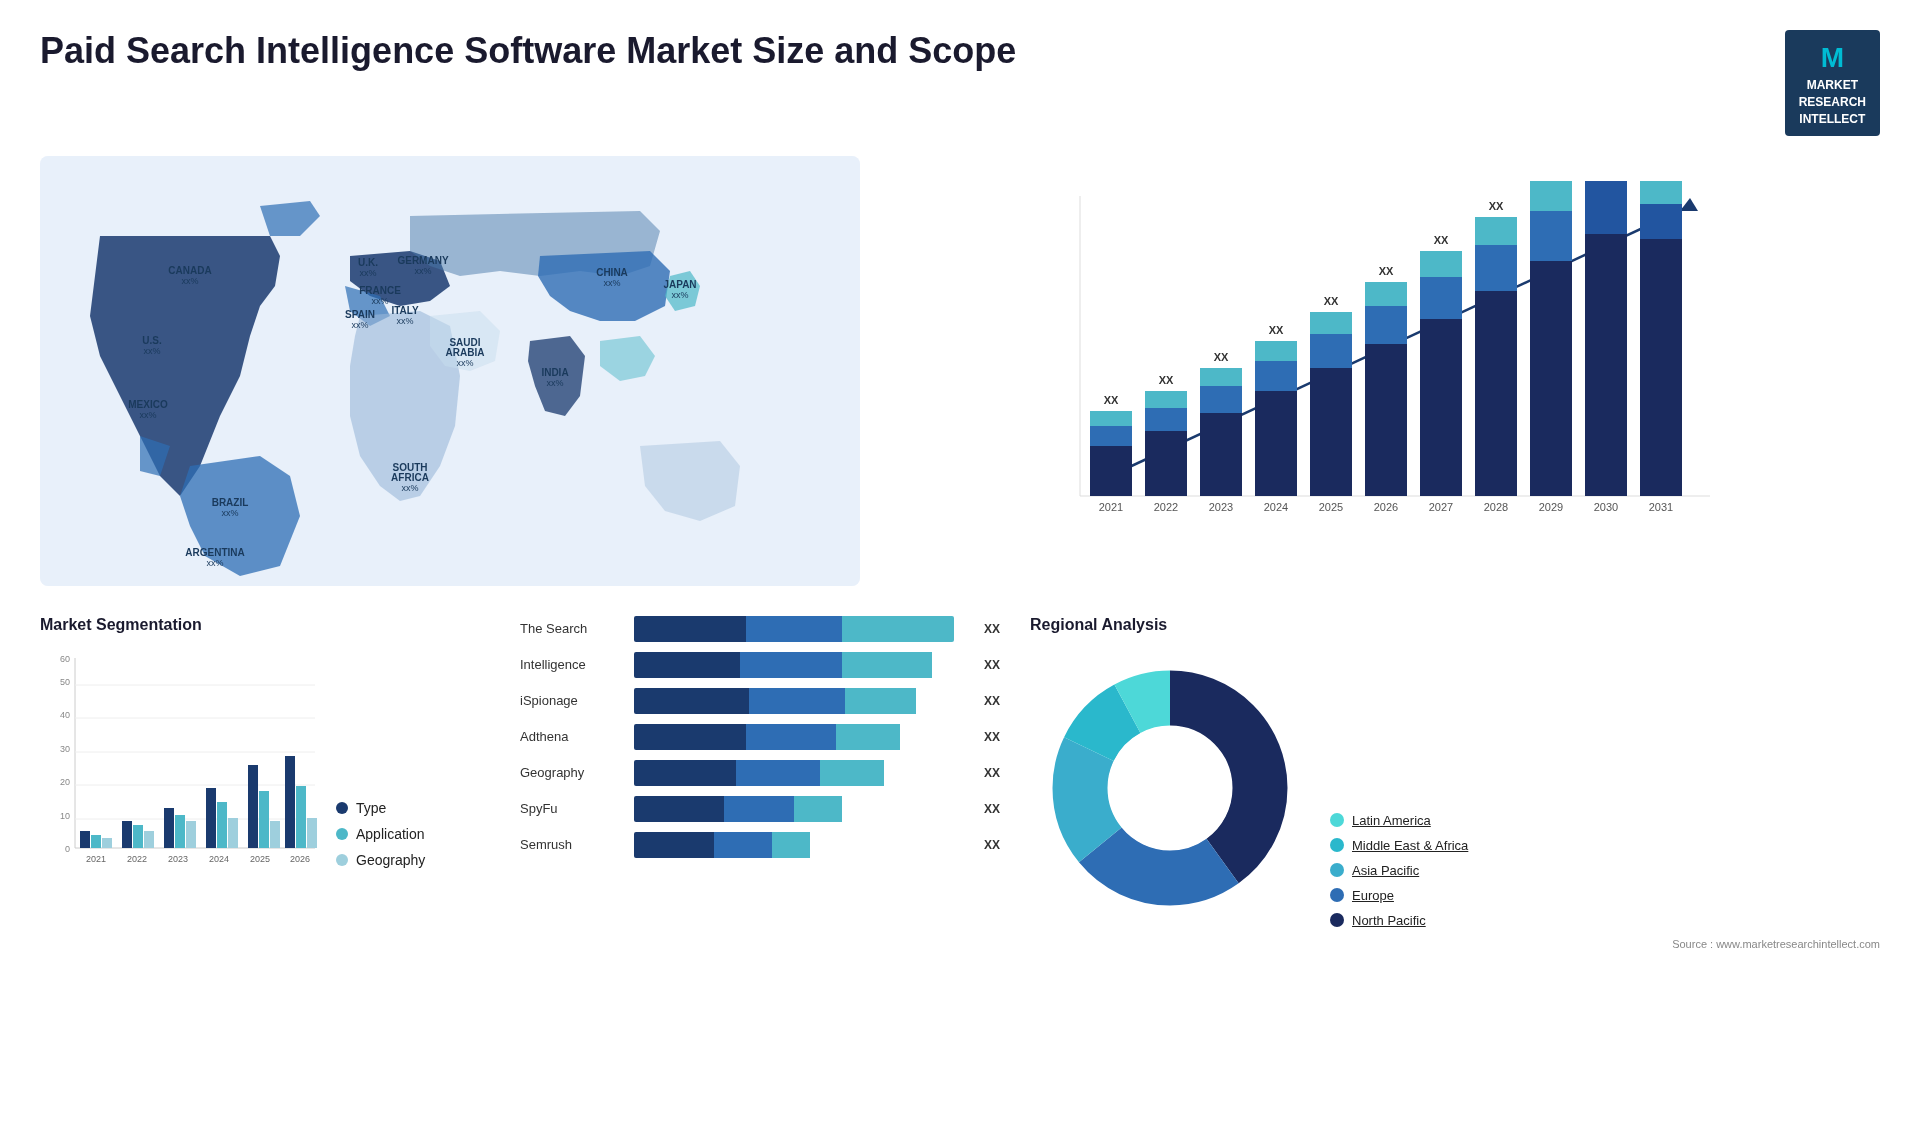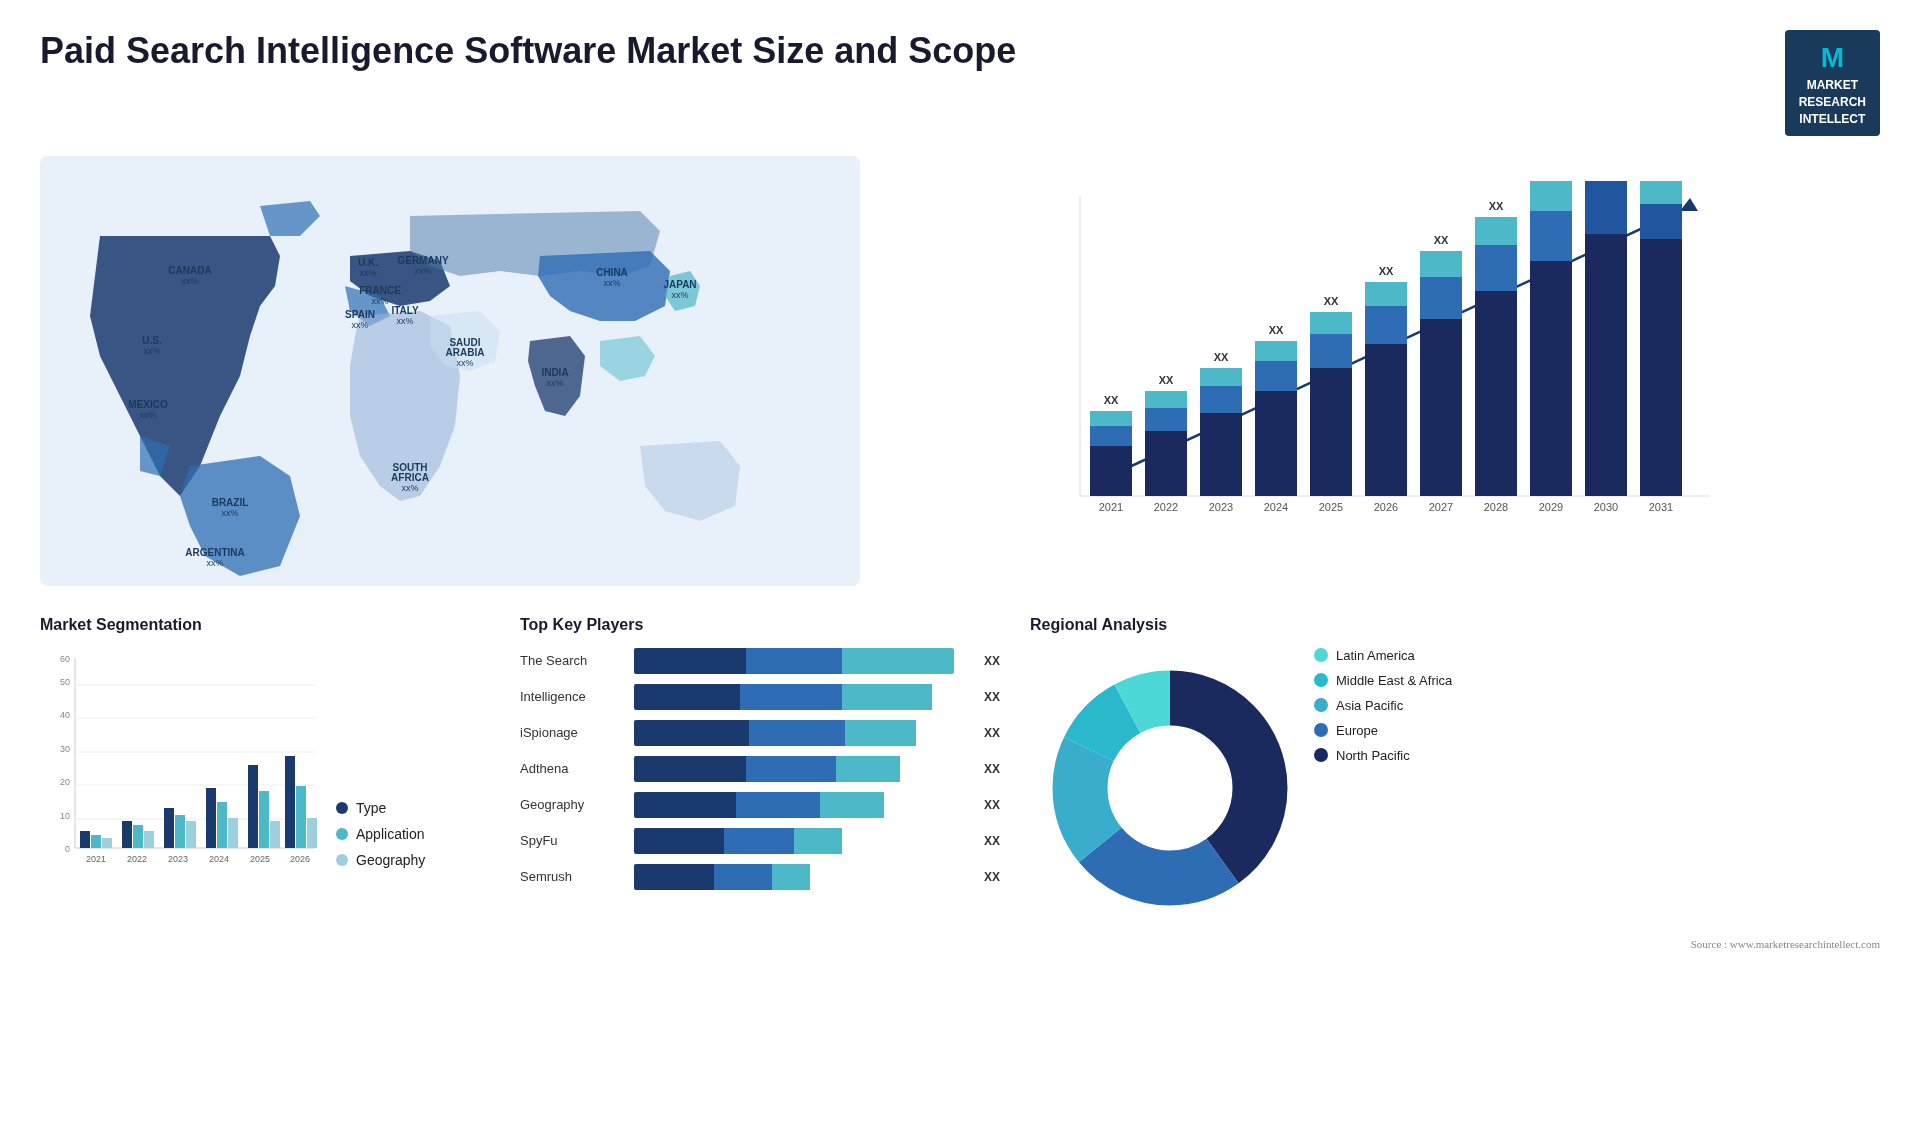--- a/index.html
+++ b/index.html
@@ -161,22 +161,23 @@
       margin-left: 6px;
       align-self: center;
     }
 
     
     .regional-section {
       flex: 1;
     }
     .regional-inner {
       display: flex;
-      gap: 4px;
-      align-items: flex-start;
+      gap: 20px;
+      align-items: flex-end;
+      text-decoration: underline;
     }
     .donut-wrap {
       position: relative;
       width: 280px;
       height: 280px;
       flex-shrink: 0;
     }
     .regional-legend {
       display: flex;
       flex-direction: column;
@@ -193,21 +194,20 @@
       height: 14px;
       border-radius: 50%;
       flex-shrink: 0;
     }
 
     .source-text {
       font-size: 11px;
       color: #888;
       text-align: right;
       margin-top: 10px;
-      font-family: Liberation Serif, serif;
     }
   </style>
 </head>
 <body>
 
 <div class="header">
   <h1 class="page-title">Paid Search Intelligence Software Market Size and Scope</h1>
   <div class="logo-area">
     <div class="logo-box">
       <span class="logo-m">M</span><br>
@@ -447,21 +447,20 @@
         </div>
         <div class="legend-item">
           <div class="legend-dot" style="background:#9ecfdd;"></div>
           <span>Geography</span>
         </div>
       </div>
     </div>
   </div>
 
   <div class="players-section">
-    <h2 class="section-title">Top Key Players</h2>
 
     <div class="player-row">
       <span class="player-name">The Search</span>
       <div class="player-bar-bg">
         <div class="player-bar-seg1" style="width:35%"></div>
         <div class="player-bar-seg2" style="width:30%"></div>
         <div class="player-bar-seg3" style="width:35%"></div>
       </div>
       <span class="player-val">XX</span>
     </div>

